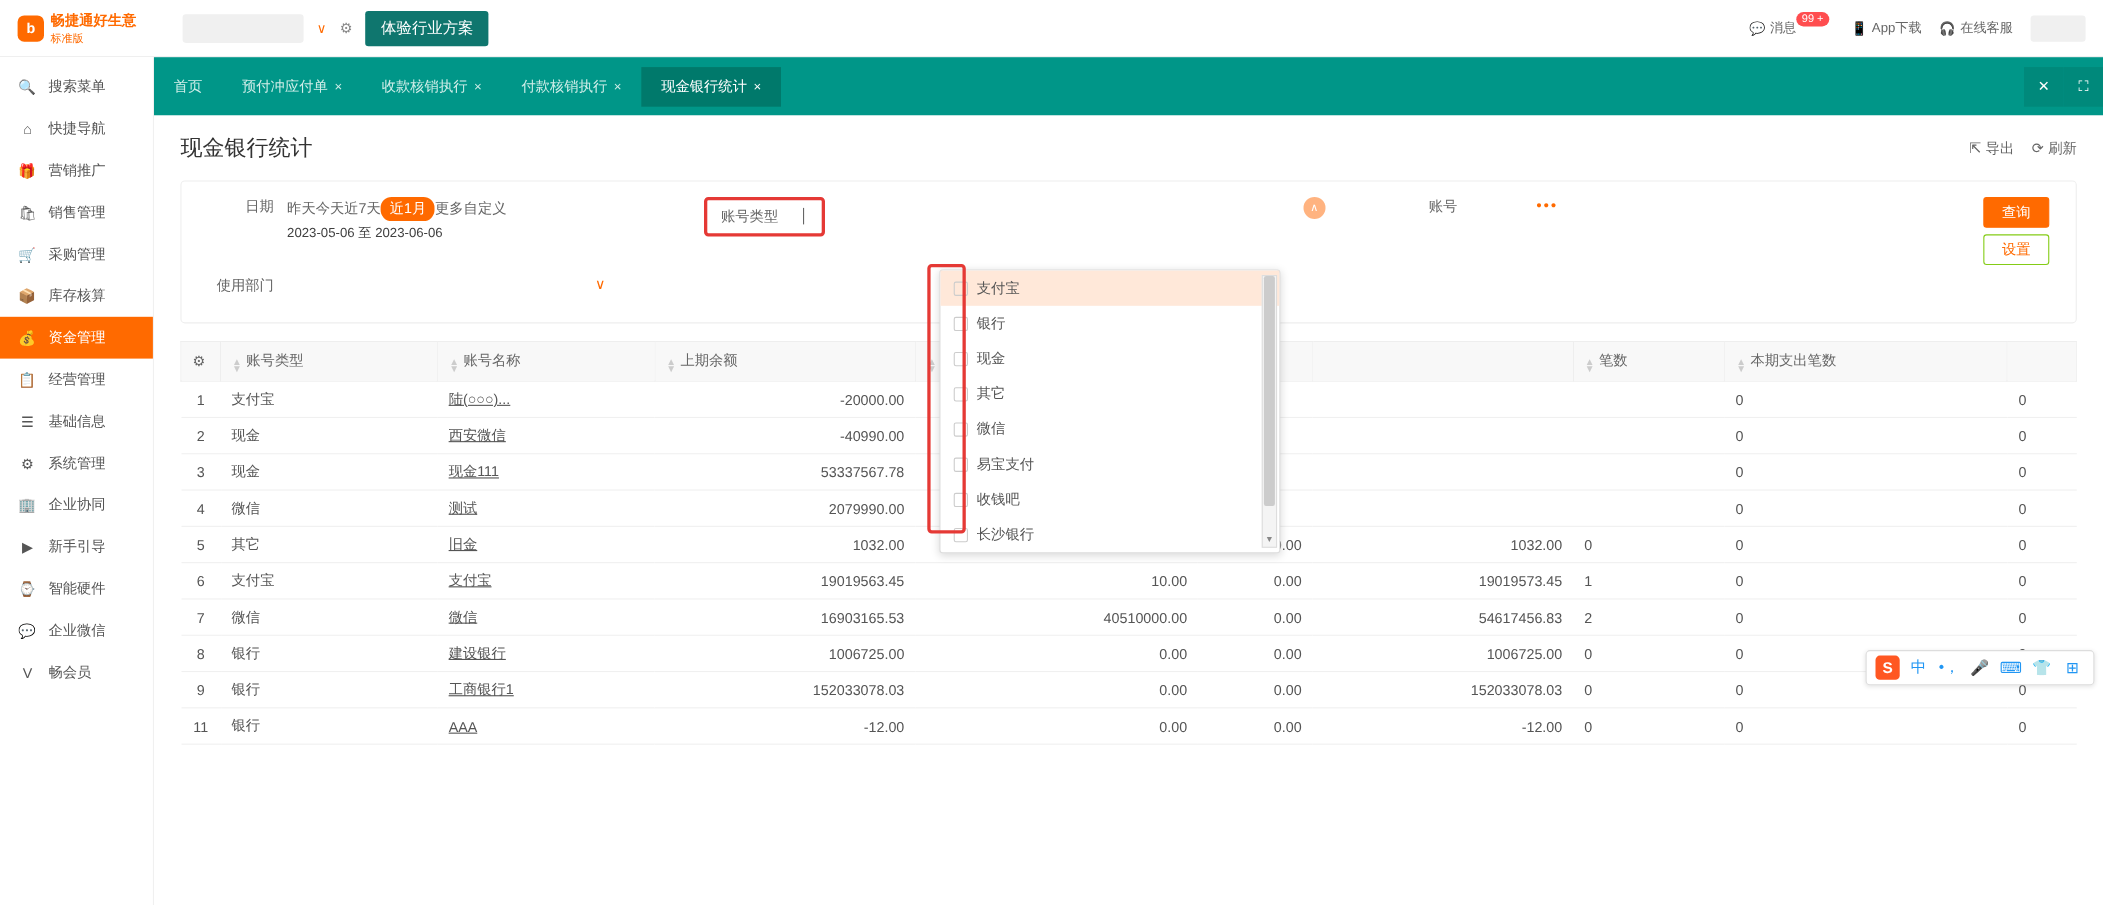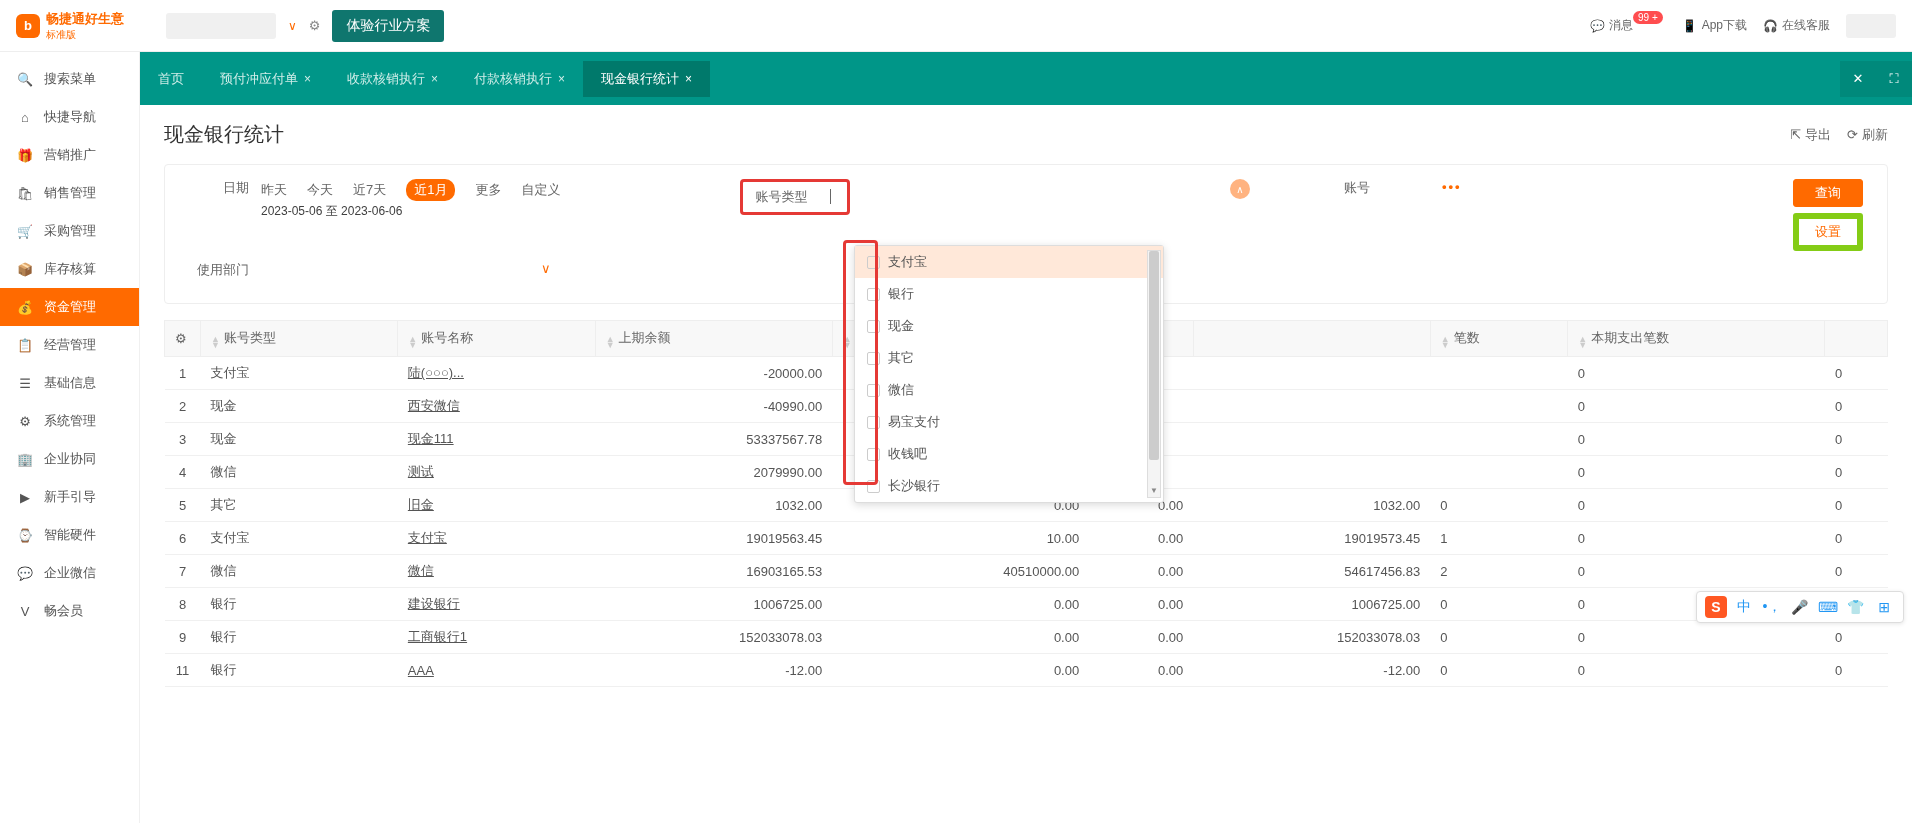--- a/index.html
+++ b/index.html
@@ -41,33 +41,33 @@
 .content { flex: 1; background: #fff; margin: 0; padding: 16px 24px; overflow: auto; position: relative; }
 .page-title-row { display: flex; align-items: center; margin-bottom: 16px; }
 .page-title { font-size: 20px; font-weight: 500; color: #333; }
 .page-actions { margin-left: auto; display: flex; gap: 16px; }
 .link-action { color: #666; cursor: pointer; font-size: 13px; display: flex; align-items: center; gap: 4px; }
 
 
 .filter-container { border: 1px solid #eee; border-radius: 4px; padding: 14px 24px; margin-bottom: 16px; }
 .filter-row { display: flex; align-items: flex-start; margin-bottom: 10px; }
 .filter-label { width: 60px; text-align: right; color: #666; margin-right: 12px; }
-.date-options { display: flex; gap: 20px; align-items: center; }
+.date-options { display: flex; gap: 0; align-items: center; }
 .date-opt { color: #666; cursor: pointer; font-size: 13px; }
 .date-opt.active { background: #ff6a00; color: #fff; padding: 2px 8px; border-radius: 10px; }
 .date-range { color: #404040; font-size: 12px; margin-top: 2px; }
 .filter-block { margin-right: 60px; }
 .acct-type-box { border: 3px solid #e53935; border-radius: 4px; padding: 6px 12px; width: 110px; position: relative; }
 .acct-type-label { color: #666; }
 .acct-type-input { border: none; outline: none; width: 20px; border-right: 1px solid #666; }
 .collapse-icon { width: 20px; height: 20px; background: #ffb380; border-radius: 50%; display: flex; align-items: center; justify-content: center; color: #fff; margin-left: auto; cursor: pointer; font-size: 10px; }
 .filter-actions { display: flex; flex-direction: column; gap: 6px; margin-left: auto; }
 .filter-actions button { padding: 4px 16px; border-radius: 3px; font-size: 13px; cursor: pointer; }
 .btn-search { background: #ff6a00; color: #fff; border: 1px solid #ff6a00; }
-.btn-settings { background: #fff; color: #ff6a00; border: 6px solid #84cc16; }
+.btn-settings { background: #fff; color: #ff6a00; border: 1px solid #84cc16; }
 .more-dots { color: #ff6a00; margin-right: 12px; cursor: pointer; font-weight: bold; letter-spacing: 2px; }
 .dept-select { display: flex; align-items: center; color: #ff6a00; cursor: pointer; }
 .dept-caret { margin-left: 280px; }
 
 
 .dropdown-panel { position: absolute; top: 140px; left: 714px; width: 310px; background: #fff; border: 1px solid #ddd; box-shadow: 0 2px 8px rgba(0,0,0,0.15); border-radius: 3px; z-index: 100; }
 .dropdown-highlight-box { position: absolute; top: 135px; left: 703px; width: 35px; height: 245px; border: 3px solid #e53935; border-radius: 4px; z-index: 101; pointer-events: none; }
 .dropdown-item { display: flex; align-items: center; padding: 7px 12px; cursor: pointer; font-size: 13px; color: #555; }
 .dropdown-item.highlight { background: #ffe8d9; }
 .dropdown-checkbox { width: 13px; height: 13px; border: 1px solid #ccc; border-radius: 2px; margin-right: 8px; }

